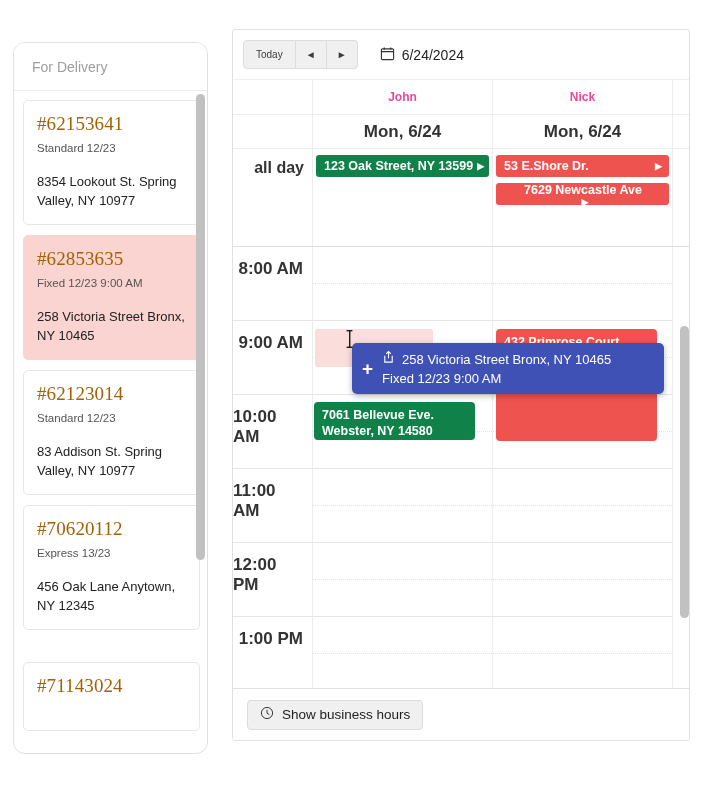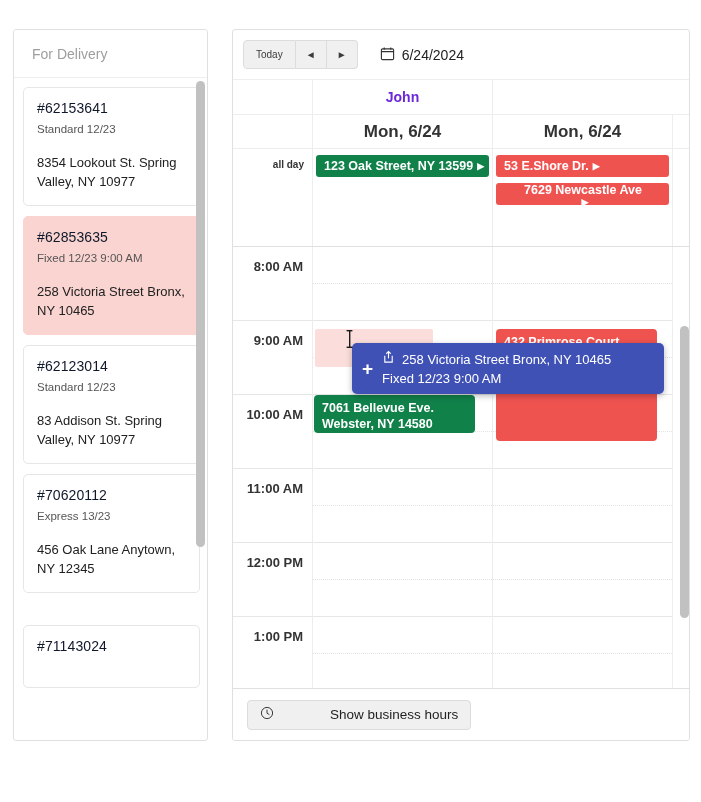--- a/index.html
+++ b/index.html
@@ -7,23 +7,23 @@
     margin: 0; padding: 0;
     width: 701px; height: 802px;
     background: #ffffff;
     font-family: "Liberation Sans", sans-serif;
     -webkit-font-smoothing: antialiased;
   }
   #root { position: relative; width: 701px; height: 802px; overflow: hidden; }
 
   
   #sidebar {
-    position: absolute; left: 13px; top: 29px;
+    position: absolute; left: 13px; top: 42px;
     width: 195px; height: 712px;
-    border: 1px solid #e0e0e0; border-radius: 3px;
+    border: 1px solid #e0e0e0; border-radius: 12px;
     background: #ffffff;
     overflow: hidden;
   }
   #sidebar-header {
     height: 48px; line-height: 48px;
     padding-left: 18px;
     font-size: 14px; color: #9e9e9e;
     border-bottom: 1px solid #eeeeee;
     background: #fff;
   }
@@ -38,22 +38,23 @@
     border-radius: 5px;
     background: #ffffff;
     padding: 12px 13px 14px 13px;
     margin-bottom: 10px;
   }
   .order-card.selected {
     background: #fad4d0;
     border-color: #fad4d0;
   }
   .order-id {
-    font-size: 14px; color: #0f172a; letter-spacing: .1px;
+    font-size: 19px; color: #a16207; letter-spacing: .1px;
     margin-bottom: 7px;
+    font-family: Liberation Serif, serif;
   }
   .order-meta {
     font-size: 11.5px; color: #555; margin-bottom: 18px;
   }
   .order-addr {
     font-size: 13px; color: #212121; line-height: 19px;
   }
   #sidebar-scrollbar {
     position: absolute; right: 2px; top: 50px;
     width: 9px; height: 660px;
@@ -94,62 +95,62 @@
 
   
   #cal-grid { position: relative; width: 458px; height: 608px; overflow: hidden; }
   .time-col { width: 80px; flex: 0 0 80px; }
   .res-col  { width: 180px; flex: 0 0 180px; }
 
   #row-resources { display: flex; height: 35px; border-bottom: 1px solid #ededed; }
   #row-dates     { display: flex; height: 34px; border-bottom: 1px solid #ededed; }
   .res-head {
     display: flex; align-items: center; justify-content: center;
-    font-size: 14px; font-weight: bold; color: #6d28d9;
+    font-size: 12px; font-weight: bold; color: #ec4899;
     border-right: 1px solid #ededed;
   }
   .date-head {
     display: flex; align-items: center; justify-content: center;
     font-size: 17px; font-weight: bold; color: #333;
     border-right: 1px solid #ededed;
   }
 
   #row-allday { display: flex; height: 98px; border-bottom: 1px solid #e0e0e0; }
   #allday-label {
     width: 80px; flex: 0 0 80px;
     display: flex; align-items: flex-start; justify-content: flex-end;
     padding-top: 10px; padding-right: 8px;
-    font-size: 10px; font-weight: bold; color: #333;
+    font-size: 16px; font-weight: bold; color: #333;
     border-right: 1px solid #ededed;
   }
   .allday-col {
     width: 180px; flex: 0 0 180px;
     border-right: 1px solid #ededed;
     padding: 6px 3px 0 3px;
   }
   .chip {
     height: 22px; border-radius: 3px; margin-bottom: 6px;
-    display: flex; align-items: center; 
+    display: flex; align-items: center; justify-content: space-between;
     padding: 0 7px 0 8px;
     color: #fff; font-size: 12.5px; font-weight: bold;
     overflow: hidden; white-space: nowrap;
     cursor: pointer;
   }
   .chip .arrow { font-size: 9px; margin-left: 4px; }
 
   
   #time-body { position: relative; height: 441px; width: 458px; overflow: hidden; }
   .hour-row { display: flex; height: 74px; }
   .hour-label {
     width: 80px; flex: 0 0 80px;
     border-right: 1px solid #ededed;
     border-bottom: 1px solid #e6e6e6;
     display: flex; align-items: flex-start; justify-content: flex-end;
     padding-top: 12px; padding-right: 9px;
-    font-size: 13px; font-weight: bold; color: #333;
+    font-size: 17px; font-weight: bold; color: #333;
   }
   .hour-slots { width: 180px; flex: 0 0 180px; border-right: 1px solid #ededed; }
   .slot-half { height: 37px; border-bottom: 1px solid #ededed; }
   .slot-half.dotted { border-bottom: 1px dotted #e3e3e3; }
   .slot-half.solid-strong { border-bottom: 1px solid #e6e6e6; }
 
   .event {
     position: absolute; border-radius: 4px;
     color: #fff; font-size: 12.5px; font-weight: bold;
     padding: 5px 8px; line-height: 16px; overflow: hidden;
@@ -190,21 +191,21 @@
     position: absolute; left: 0; bottom: 0;
     width: 458px; height: 52px;
     border-top: 1px solid #e0e0e0;
     display: flex; align-items: center; padding-left: 14px;
     background: #fff;
   }
   #biz-hours-btn {
     display: flex; align-items: center;
     background: #f0f0f0; border: 1px solid #dcdcdc; border-radius: 4px;
     height: 30px; padding: 0 12px;
-    font-size: 13.5px; color: #222; cursor: pointer; gap: 48px;
+    font-size: 13.5px; color: #222; cursor: pointer;
   }
   #biz-hours-btn svg { margin-right: 8px; }
 
   #text-cursor {
     position: absolute; left: 346px; top: 329px;
     width: 7px; height: 20px; pointer-events: none;
   }
 </style>
 </head>
 <body>
@@ -268,20 +269,21 @@
         </span>
         <span>6/24/2024</span>
       </div>
     </div>
 
     <div id="cal-grid">
 
       <div id="row-resources">
         <div class="res-head time-col"></div>
         <div class="res-head res-col">John</div>
+        <div class="res-head res-col">Nick</div>
       </div>
 
       <div id="row-dates">
         <div class="date-head time-col"></div>
         <div class="date-head res-col">Mon, 6/24</div>
         <div class="date-head res-col">Mon, 6/24</div>
       </div>
 
       <div id="row-allday">
         <div id="allday-label">all day</div>
@@ -374,21 +376,21 @@
           <div class="hour-slots">
             <div class="slot-half dotted"></div>
             <div class="slot-half solid-strong"></div>
           </div>
         </div>
 
         <div id="drop-preview" style="left:82px; top:82px; width:118px; height:38px;"></div>
 
         <div class="event" style="left:263px; top:82px; width:161px; height:112px; background:#ef5350;">432 Primrose Court</div>
 
-        <div class="event" style="left:81px; top:148px; width:161px; height:38px; background:#11814a;">7061 Bellevue Eve. Webster, NY 14580</div>
+        <div class="event" style="left:81px; top:155px; width:161px; height:38px; background:#11814a;">7061 Bellevue Eve. Webster, NY 14580</div>
 
         <div id="drag-tooltip" style="left:119px; top:96px; width:312px; height:51px;">
           <span class="plus">+</span>
           <span class="tt-lines">
             <span class="tt-line1">
               <span class="share-icon">
                 <svg width="13" height="14" viewBox="0 0 14 15" fill="none" stroke="#ffffff" stroke-width="1.2">
                   <path d="M3 6.2 V13 h8 V6.2"></path>
                   <line x1="7" y1="1.6" x2="7" y2="9"></line>
                   <path d="M4.6 4 L7 1.6 L9.4 4"></path>

